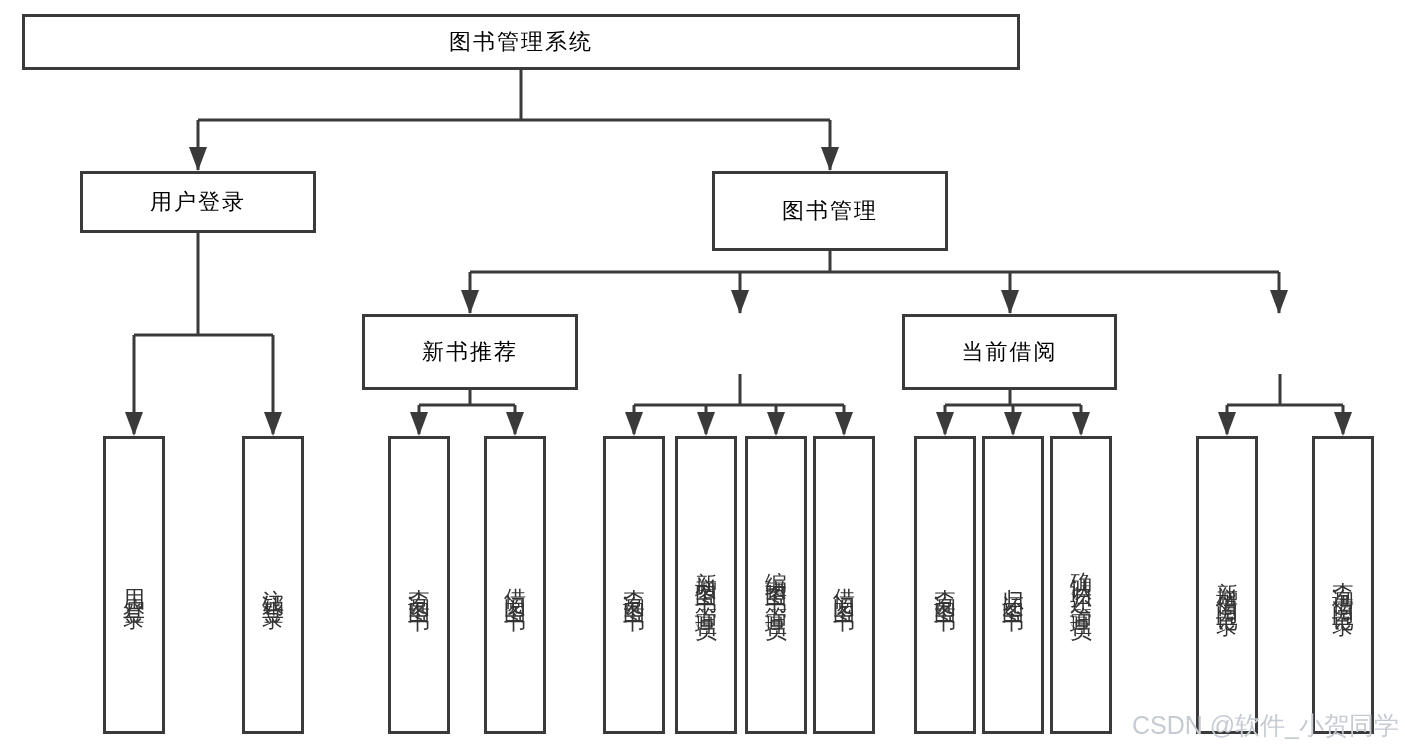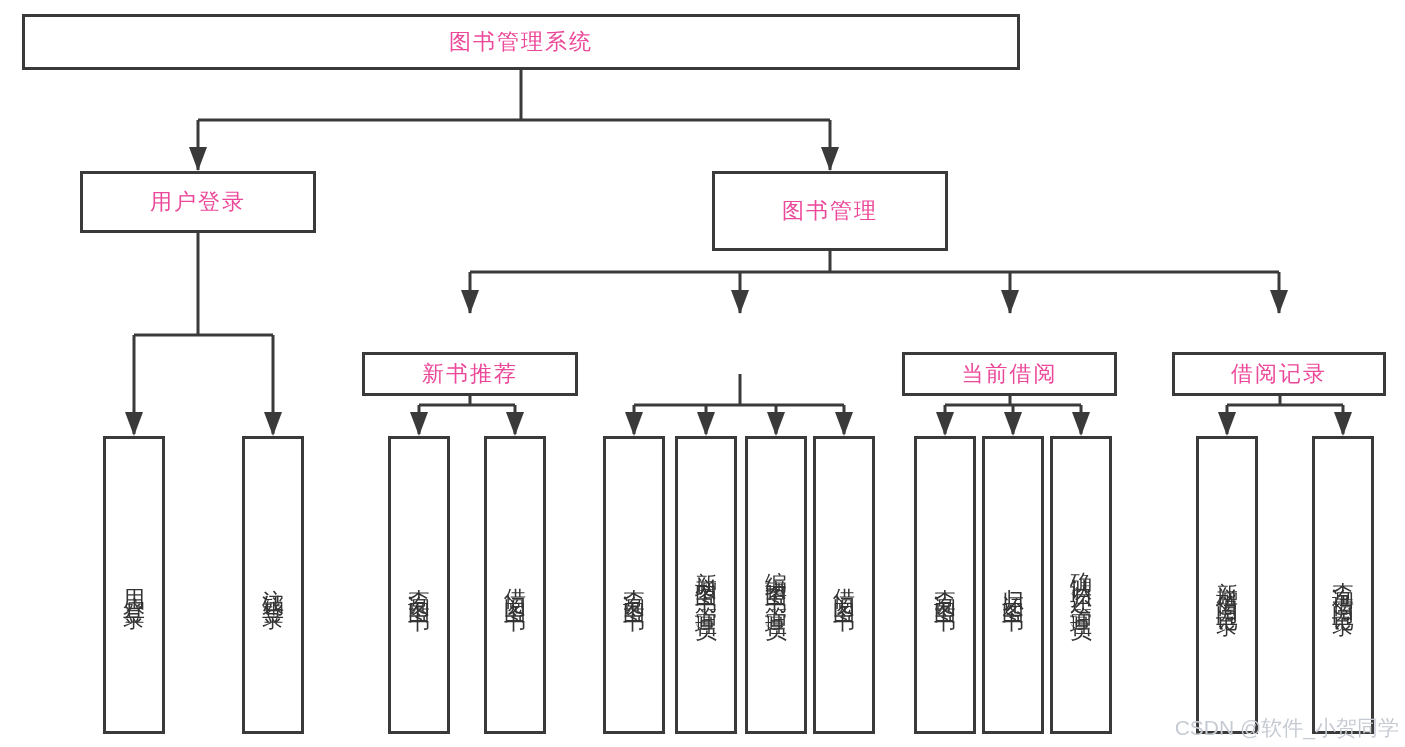--- a/index.html
+++ b/index.html
@@ -26,51 +26,51 @@
     box-sizing: border-box;
     background: #ffffff;
     border: 3px solid #3a3a3a;
     display: flex;
     align-items: center;
     justify-content: center;
     z-index: 2;
   }
   .node .hlabel {
     font-size: 22px;
-    color: #ec4899;
+    color: #000000;
     letter-spacing: 2px;
     white-space: nowrap;
   }
   .node .vtext {
     writing-mode: vertical-rl;
     font-size: 22px;
     color: #333333;
     letter-spacing: 7px;
     line-height: 1;
   }
   .root-box   { left: 22px;  top: 14px;  width: 998px; height: 56px; }
   .lvl2-a     { left: 80px;  top: 171px; width: 236px; height: 62px; }
   .lvl2-b     { left: 712px; top: 171px; width: 236px; height: 80px; }
-  .lvl3       { top: 314px; height: 44px; margin-top: 38px; }
+  .lvl3       { top: 314px; height: 76px; }
   .lvl3-a     { left: 362px;  width: 216px; }
   .lvl3-b     { left: 632px;  width: 216px; }
   .lvl3-c     { left: 902px;  width: 215px; }
   .lvl3-d     { left: 1172px; width: 214px; }
   .leaf       { top: 436px; width: 62px; height: 298px; }
   .lf-a1 { left: 103px; }  .lf-a2 { left: 242px; }
   .lf-b1 { left: 388px; }  .lf-b2 { left: 484px; }
   .lf-c1 { left: 603px; }  .lf-c2 { left: 675px; }
   .lf-c3 { left: 745px; }  .lf-c4 { left: 813px; }
   .lf-d1 { left: 914px; }  .lf-d2 { left: 982px; }  .lf-d3 { left: 1050px; }
   .lf-e1 { left: 1196px; } .lf-e2 { left: 1312px; }
   .watermark {
     position: absolute;
     right: 6px;
     bottom: 5px;
-    font-size: 21px;
+    font-size: 25px;
     color: #c6cbd3;
     z-index: 3;
     white-space: nowrap;
   }
 </style>
 </head>
 <body>
 
 <div class="canvas">
 
@@ -117,23 +117,20 @@
   <div class="node lvl2-b">
     <span class="hlabel">图书管理</span>
   </div>
 
   <div class="node lvl3 lvl3-a">
     <span class="hlabel">新书推荐</span>
   </div>
   <div class="node lvl3 lvl3-c">
     <span class="hlabel">当前借阅</span>
   </div>
-  <div class="node lvl3 lvl3-d">
-    <span class="hlabel">借阅记录</span>
-  </div>
 
   <div class="node leaf lf-a1">
     <span class="vtext">用户登录</span>
   </div>
   <div class="node leaf lf-a2">
     <span class="vtext">注销登录</span>
   </div>
 
   <div class="node leaf lf-b1">
     <span class="vtext">查询图书</span>

